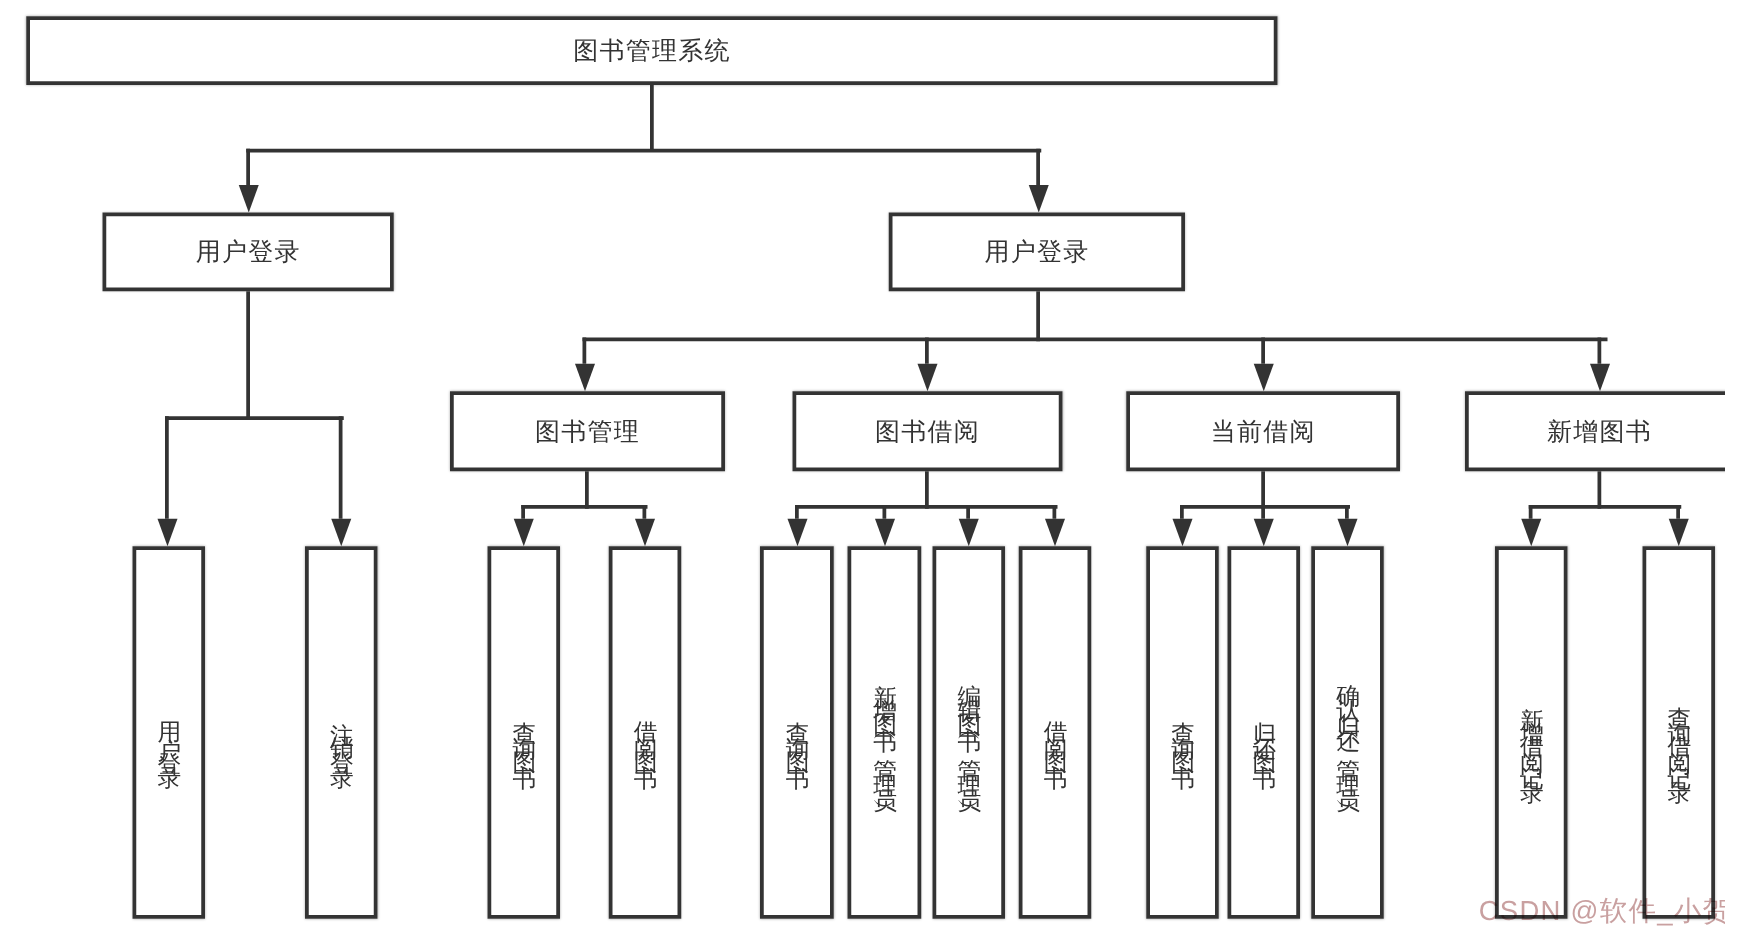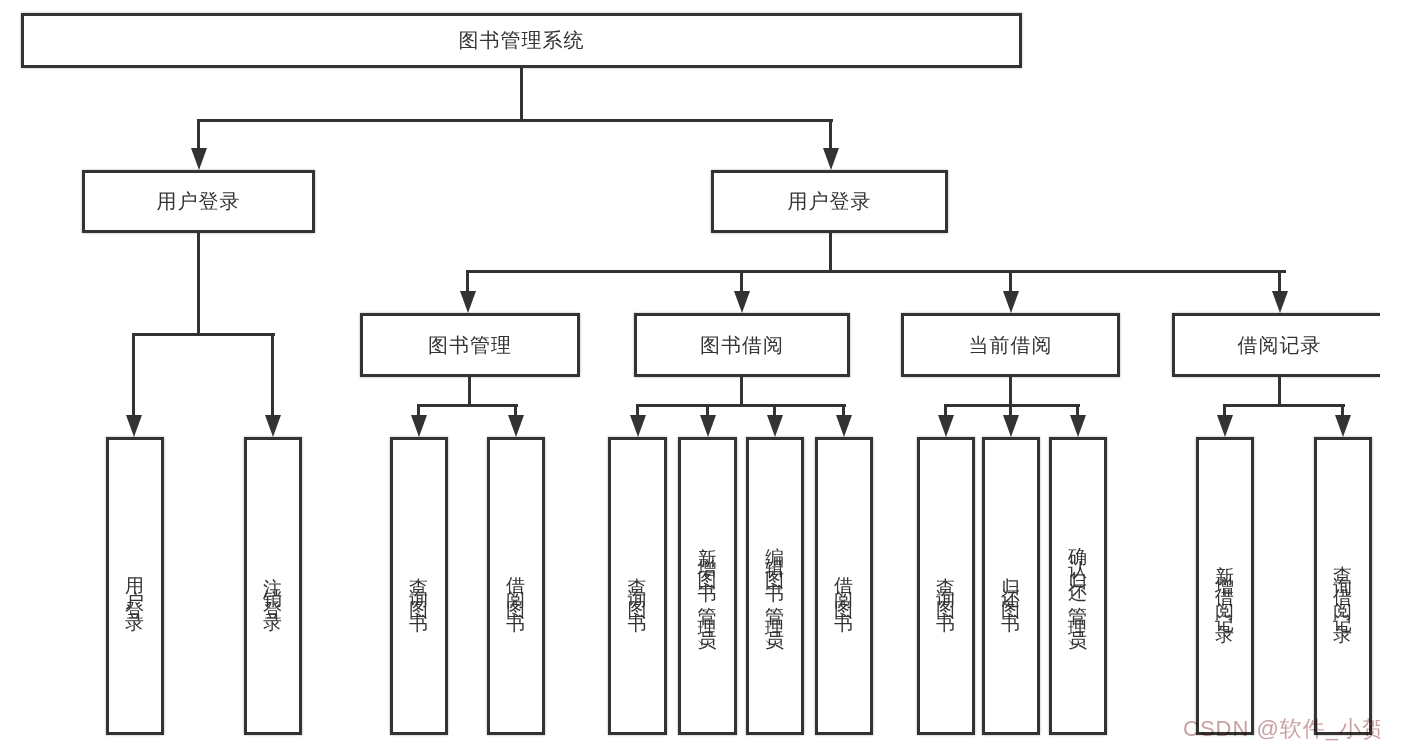--- a/index.html
+++ b/index.html
@@ -79,21 +79,21 @@
   <div class="vline" style="left:740px;top:270px;height:21px;"></div>
   <div class="arrow" style="left:734px;top:291px;"></div>
   <div class="vline" style="left:1009px;top:270px;height:21px;"></div>
   <div class="arrow" style="left:1003px;top:291px;"></div>
   <div class="vline" style="left:1278px;top:270px;height:21px;"></div>
   <div class="arrow" style="left:1272px;top:291px;"></div>
 
   <div class="node" style="left:360px;top:313px;width:220px;height:64px;">图书管理</div>
   <div class="node" style="left:901px;top:313px;width:219px;height:64px;">当前借阅</div>
   <div class="node" style="left:634px;top:313px;width:216px;height:64px;">图书借阅</div>
-  <div class="node" style="left:1172px;top:313px;width:215px;height:64px;">借阅记录</div>
+  <div class="node" style="left:1172px;top:313px;width:215px;height:64px;">新增图书</div>
 
   <div class="vline" style="left:468px;top:377px;height:30px;"></div>
   <div class="hline" style="left:417px;top:404px;width:101px;"></div>
   <div class="vline" style="left:417px;top:404px;height:11px;"></div>
   <div class="arrow" style="left:411px;top:415px;"></div>
   <div class="vline" style="left:514px;top:404px;height:11px;"></div>
   <div class="arrow" style="left:508px;top:415px;"></div>
 
   <div class="vline" style="left:740px;top:377px;height:30px;"></div>
   <div class="hline" style="left:636px;top:404px;width:210px;"></div>

